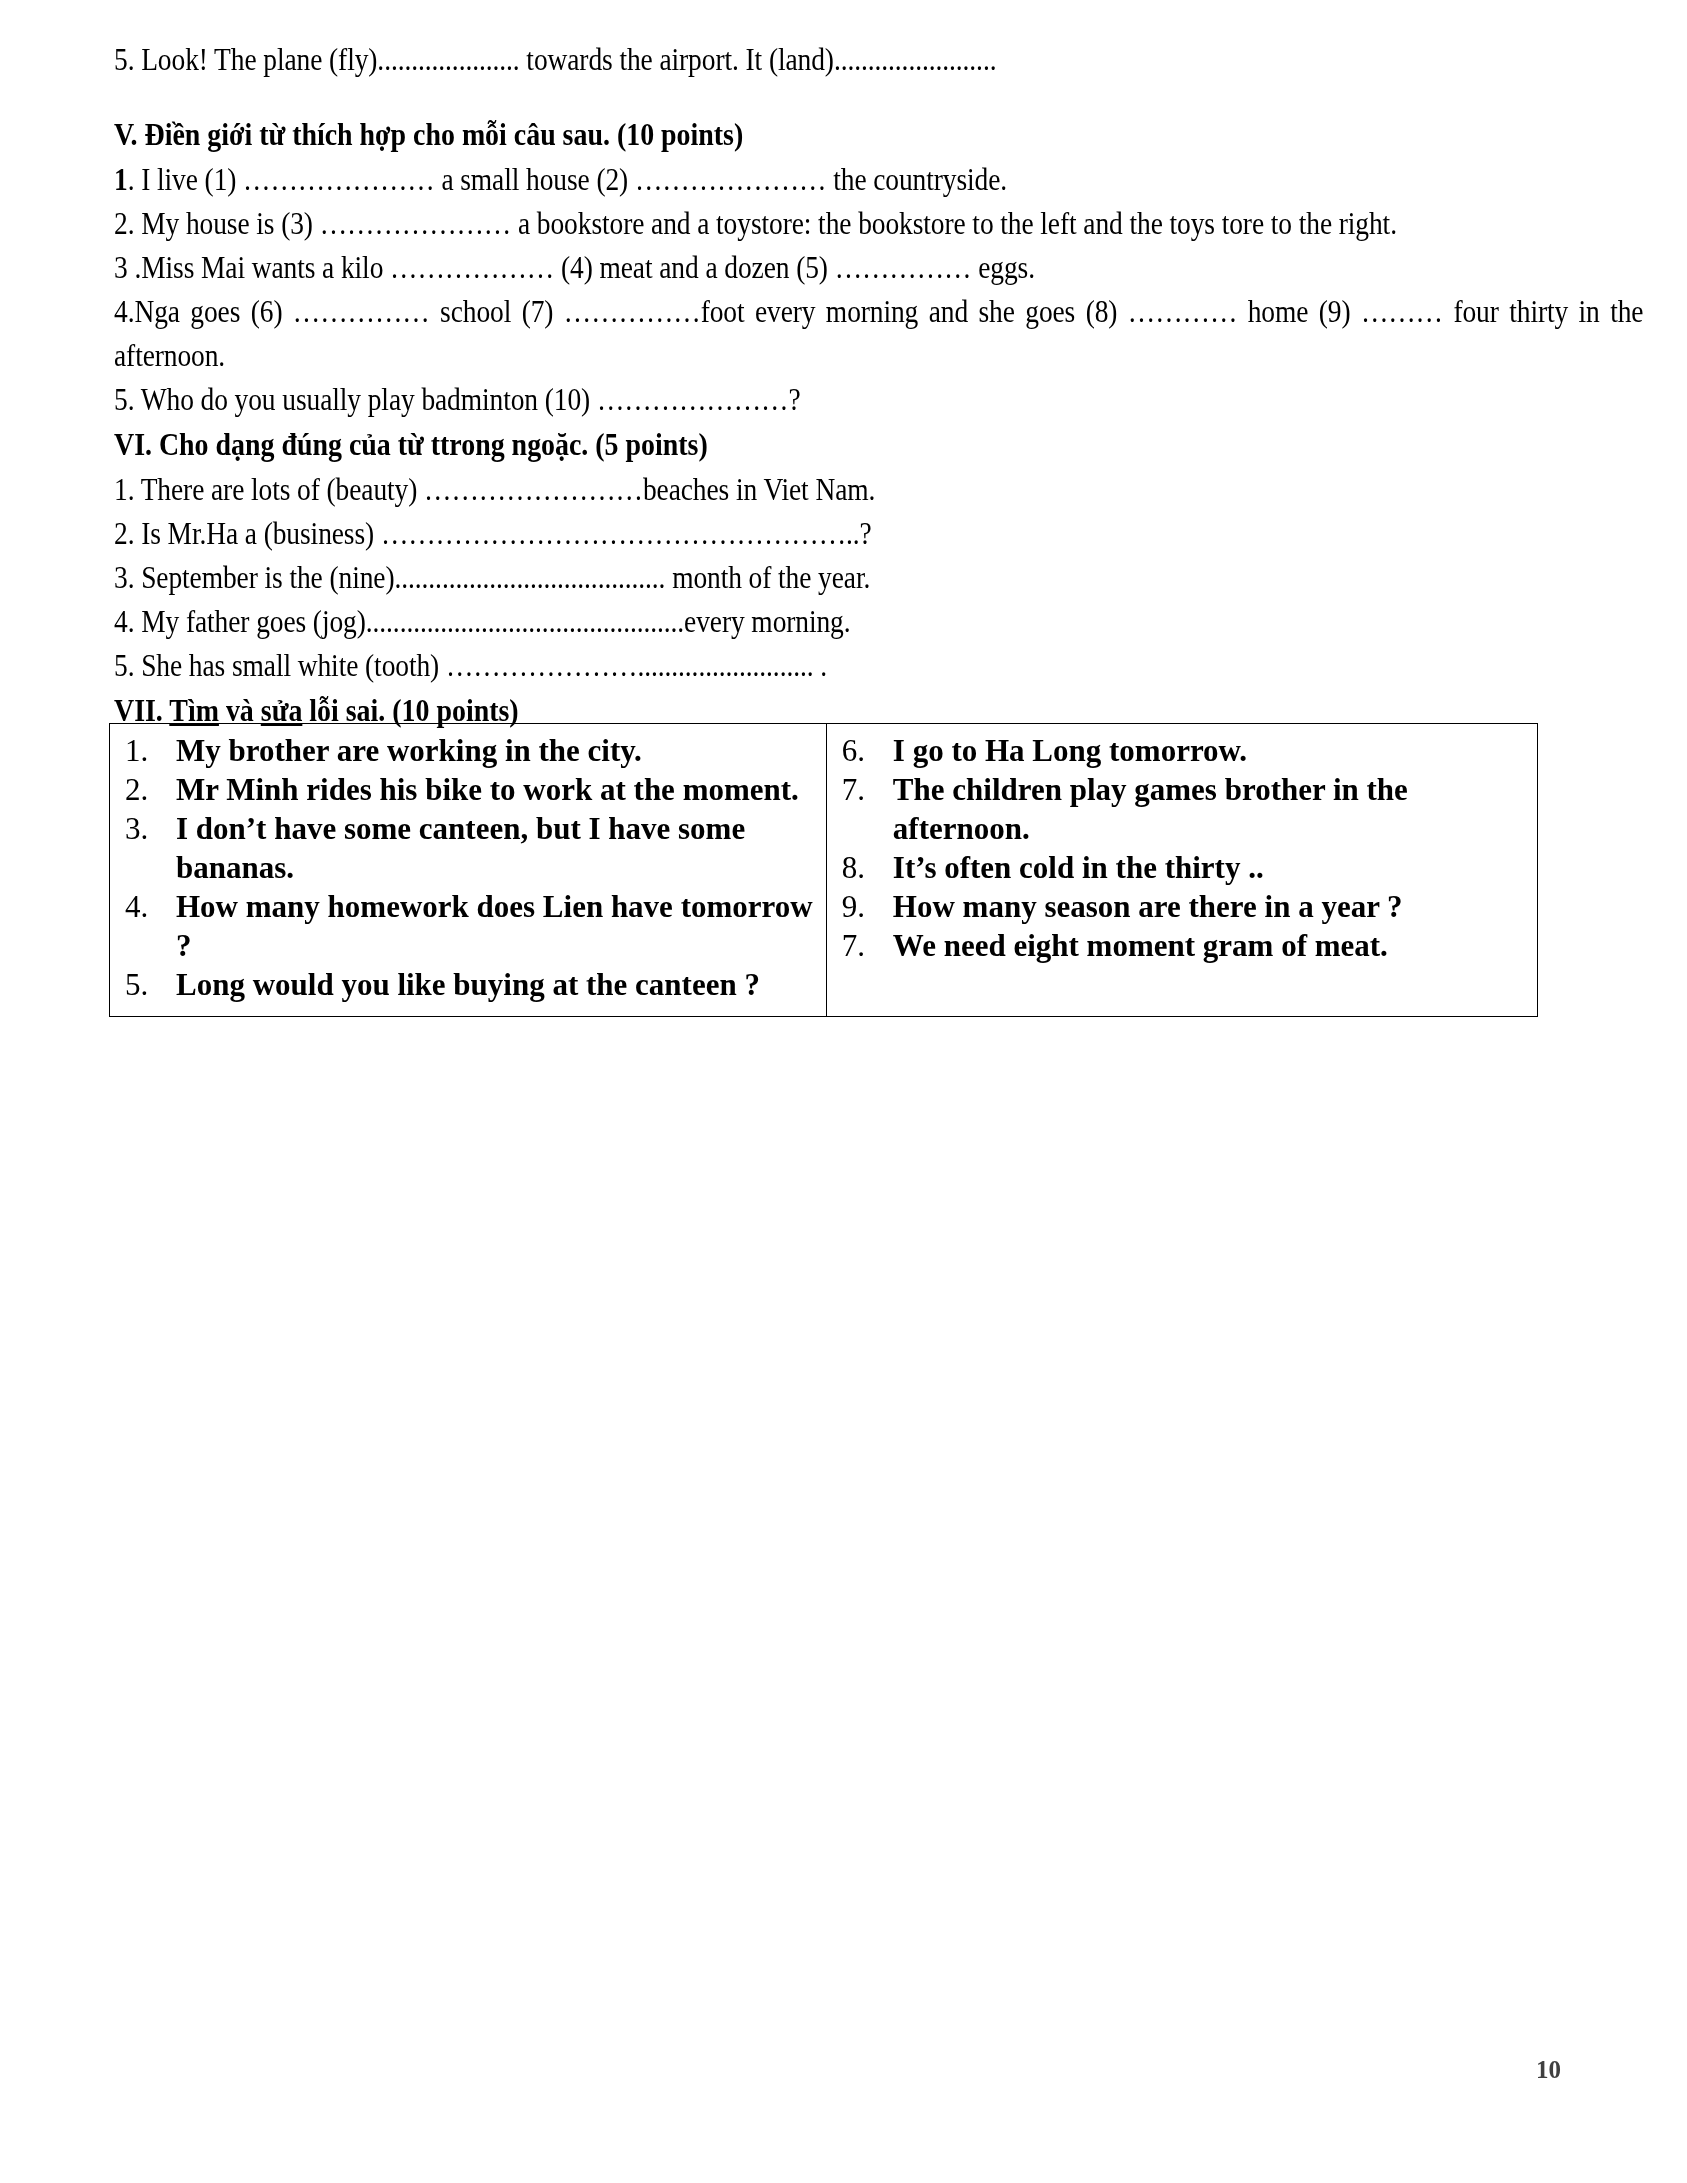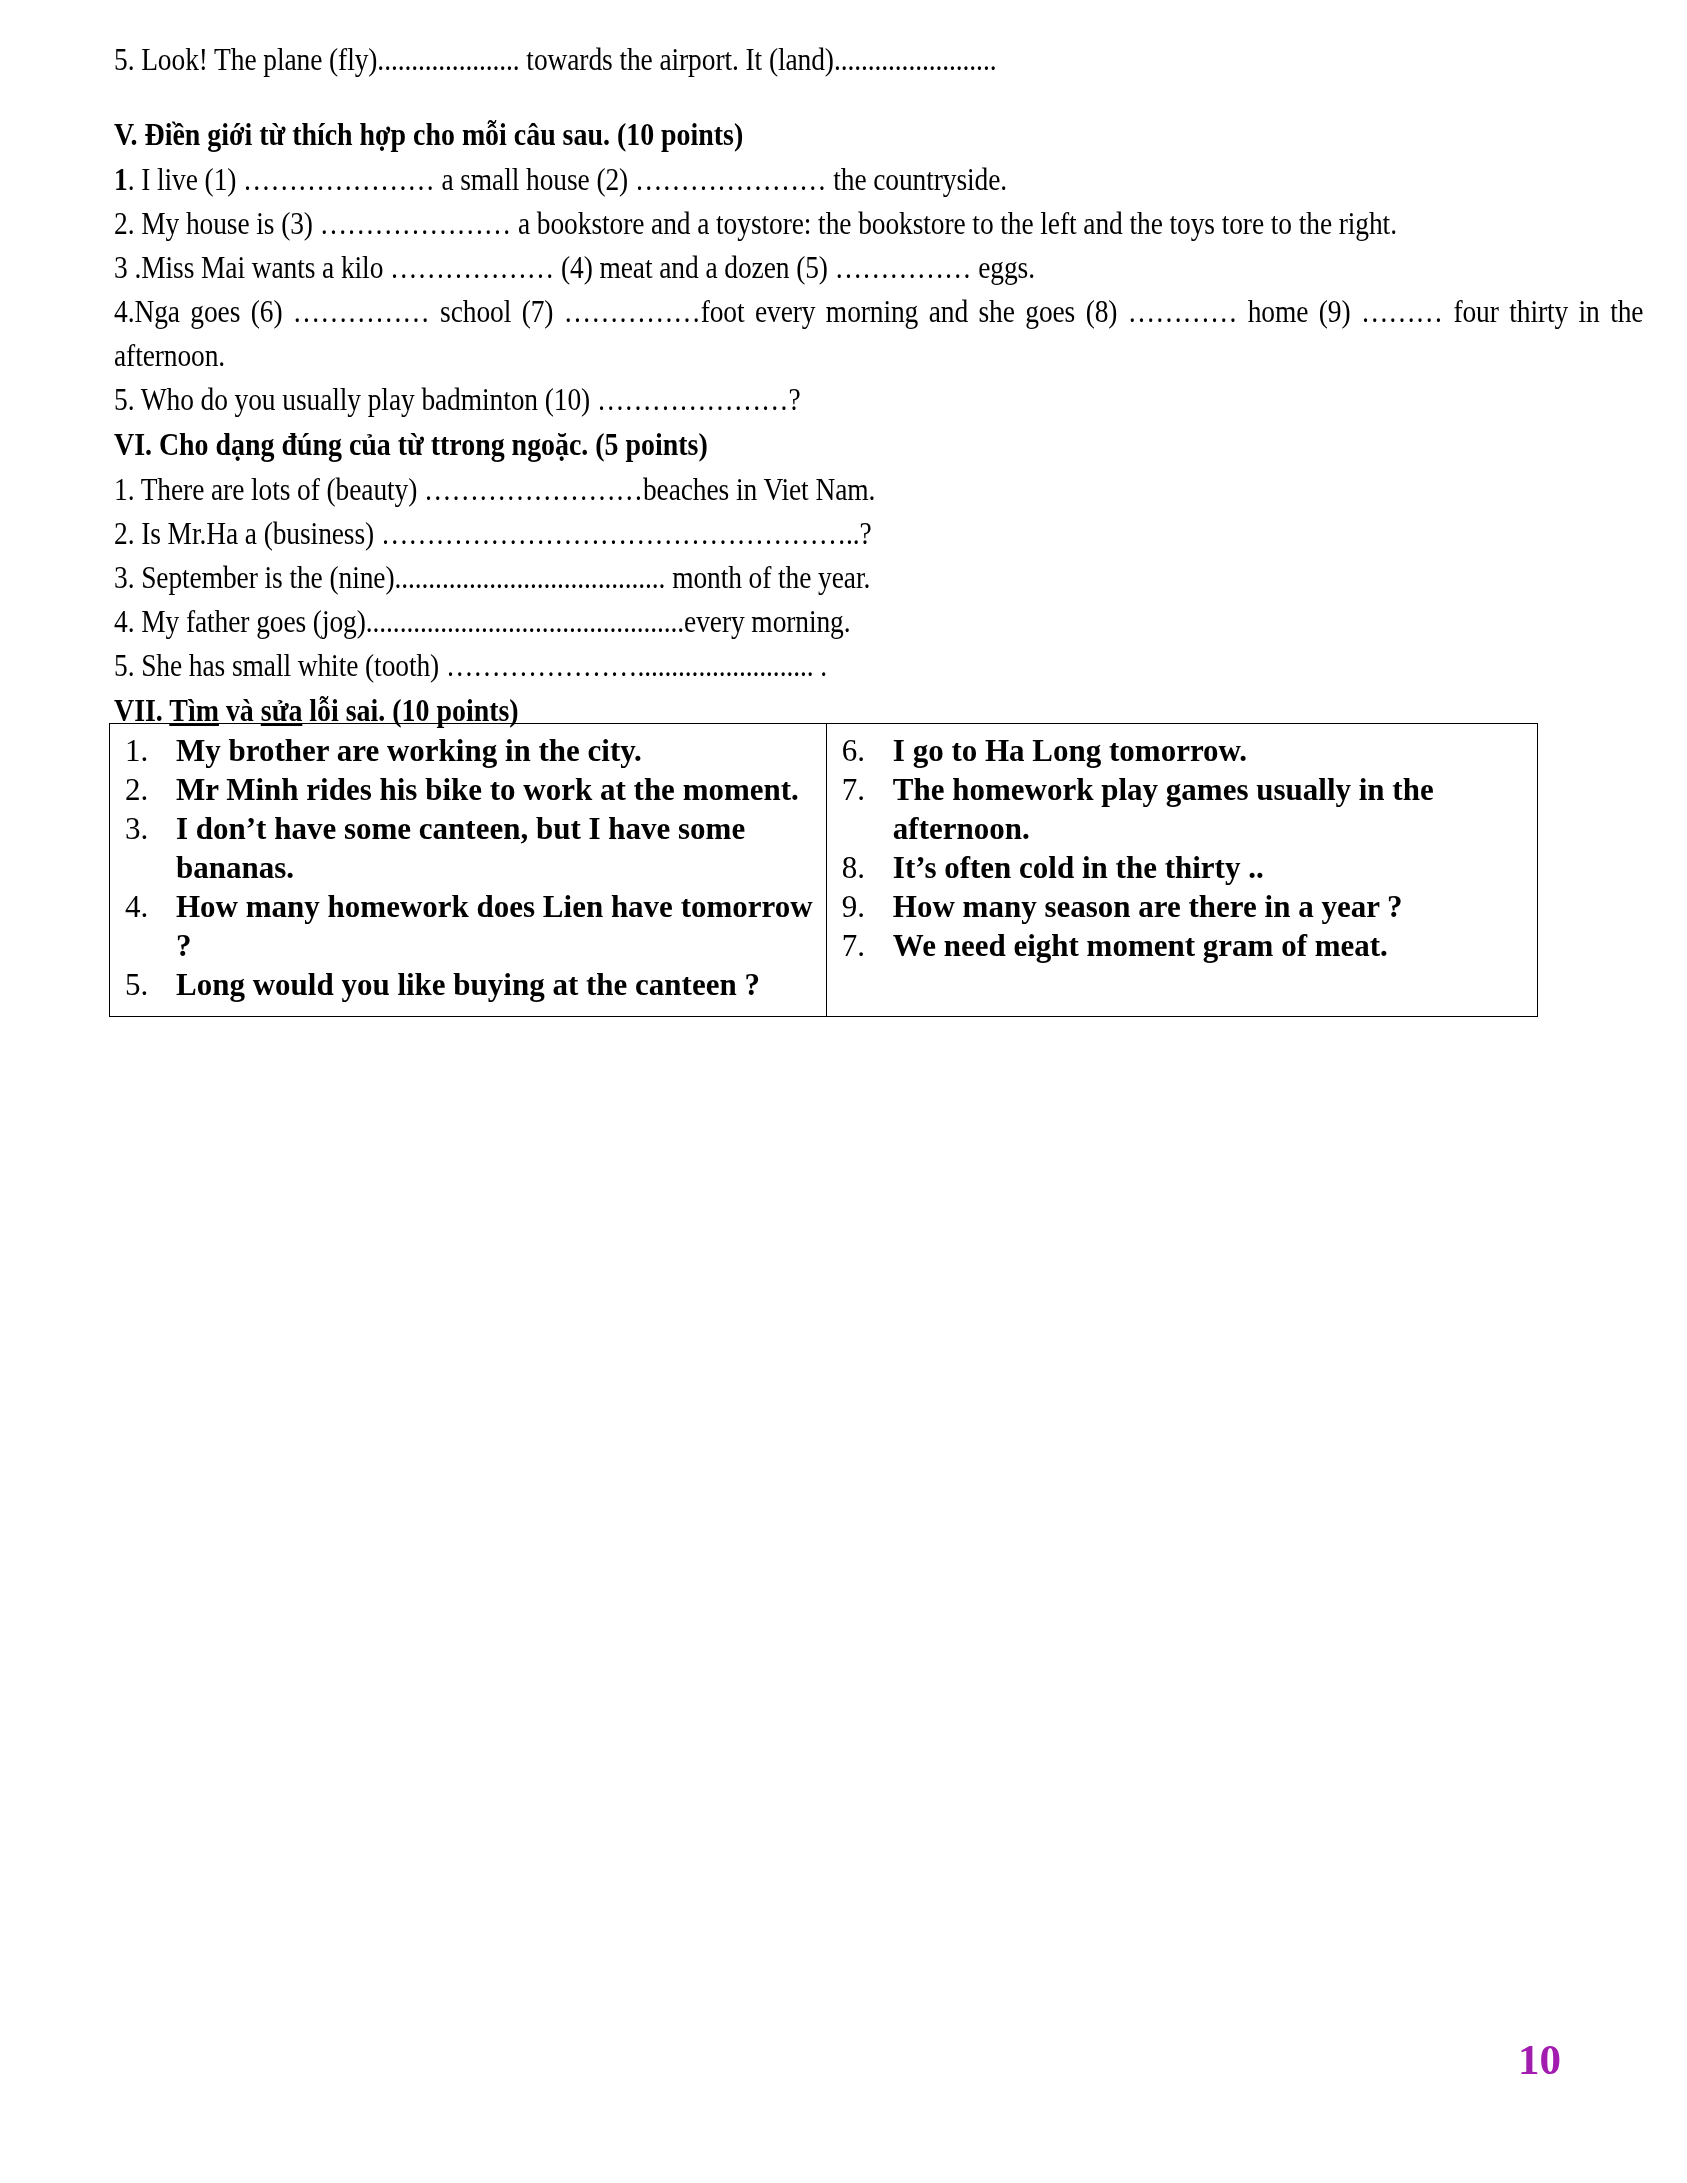--- a/index.html
+++ b/index.html
@@ -110,23 +110,23 @@
   .item .txt {
     flex: 1 1 auto;
     font-weight: bold;
   }
 
   .page-number {
     position: absolute;
     right: 101px;
     bottom: 99px;
     font-family: "Liberation Serif", "DejaVu Serif", serif;
-    font-size: 43px;
+    font-size: 25px;
     font-weight: bold;
-    color: #a21caf;
+    color: #404040;
   }
 </style>
 </head>
 <body>
 
 <div class="page">
 
   <div class="content">
 
     <div class="body-line">5. Look! The plane (fly)..................... towards the airport. It (land)........................</div>
@@ -183,21 +183,21 @@
         </div>
       </td>
       <td class="col-right">
         <div class="cell-inner">
           <div class="item">
             <span class="idx">6.</span>
             <span class="txt">I go to Ha Long tomorrow.</span>
           </div>
           <div class="item">
             <span class="idx">7.</span>
-            <span class="txt">The homework play games usually in the afternoon.</span>
+            <span class="txt">The children play games brother in the afternoon.</span>
           </div>
           <div class="item">
             <span class="idx">8.</span>
             <span class="txt">It’s often cold in the thirty ..</span>
           </div>
           <div class="item">
             <span class="idx">9.</span>
             <span class="txt">How many season are there in a year ?</span>
           </div>
           <div class="item">

